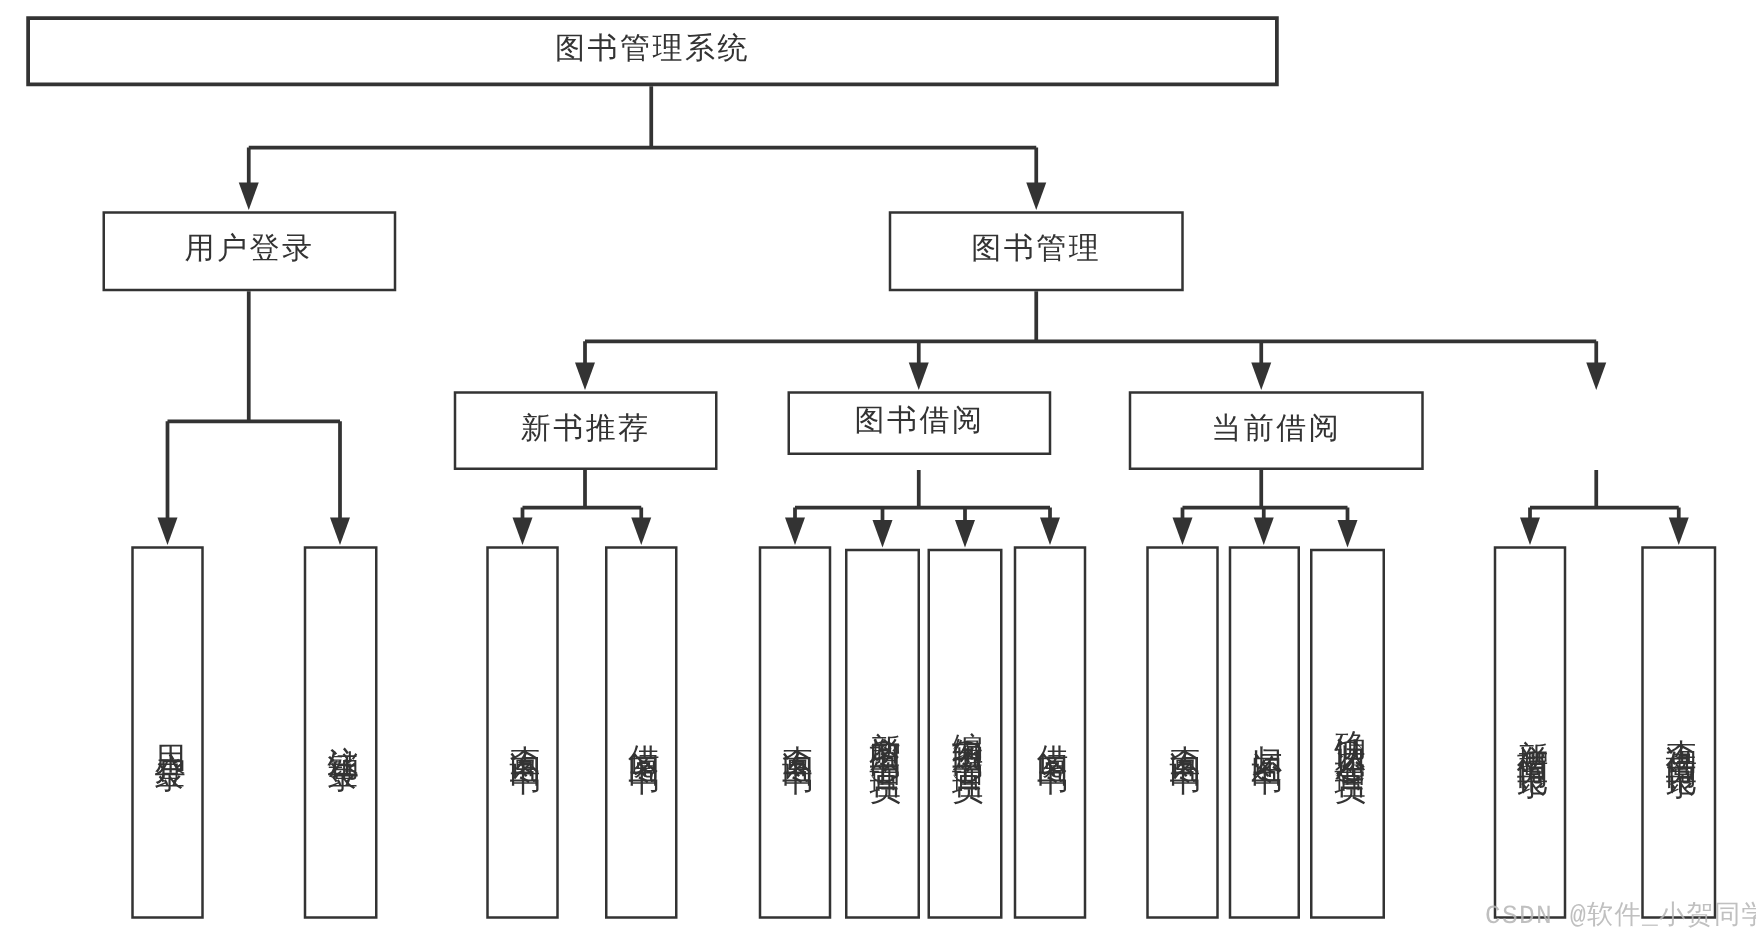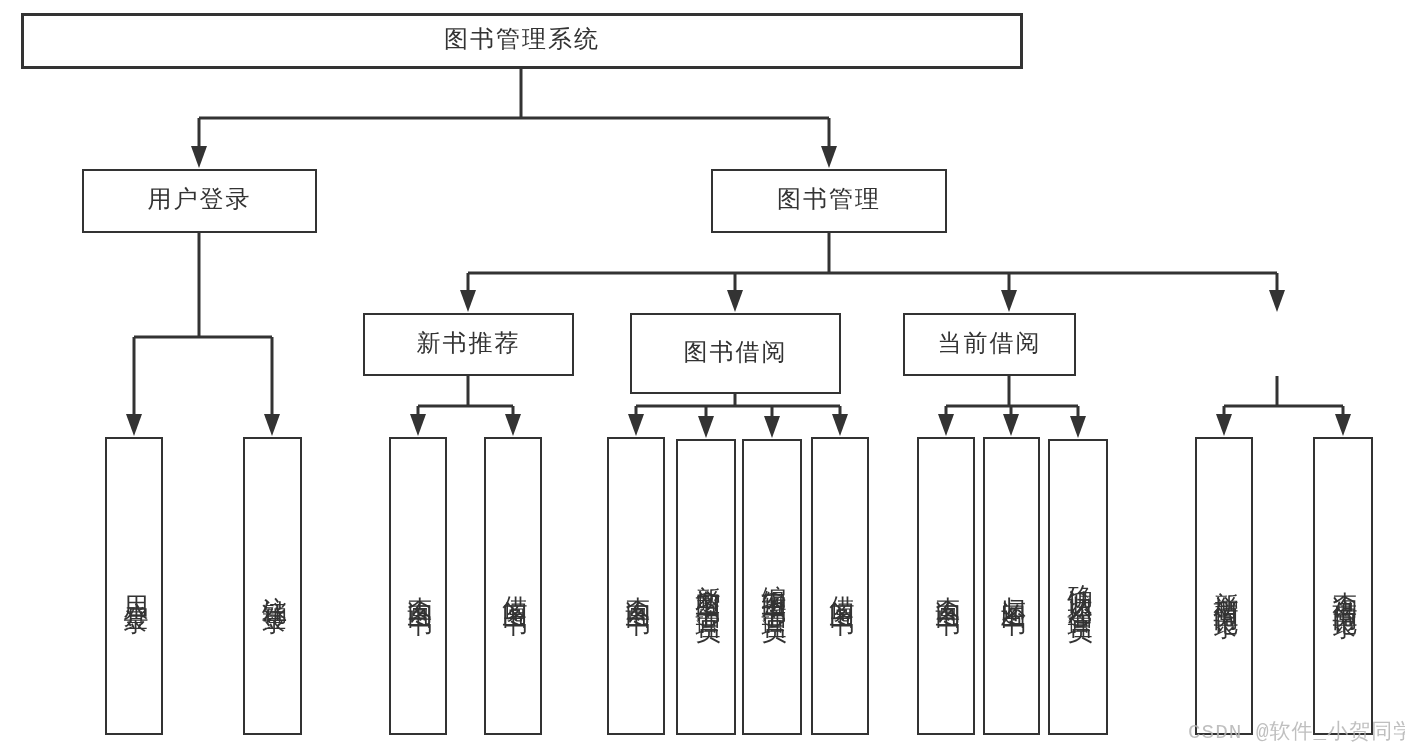--- a/index.html
+++ b/index.html
@@ -95,22 +95,22 @@
     <path d="M1343 406 V416"></path>
       <polygon points="1343,436 1335,414 1351,414"></polygon>
   </svg>
 
   <div class="box h root" style="left:21px;top:13px;width:1002px;height:56px">图书管理系统</div>
 
   <div class="box h" style="left:82px;top:169px;width:235px;height:64px">用户登录</div>
   <div class="box h" style="left:363px;top:313px;width:211px;height:63px">新书推荐</div>
 
   <div class="box h" style="left:711px;top:169px;width:236px;height:64px">图书管理</div>
-  <div class="box h" style="left:630px;top:313px;width:211px;height:81px">图书借阅</div>
-  <div class="box h" style="left:903px;top:313px;width:173px;height:63px">当前借阅</div>
+  <div class="box h" style="left:630px;top:313px;width:211px;height:51px">图书借阅</div>
+  <div class="box h" style="left:903px;top:313px;width:236px;height:63px">当前借阅</div>
 
   <div class="box v" style="left:105px;top:437px;width:58px;height:298px">用户登录</div>
   <div class="box v" style="left:243px;top:437px;width:59px;height:298px">注销登录</div>
 
   <div class="box v" style="left:389px;top:437px;width:58px;height:298px">查询图书</div>
   <div class="box v" style="left:484px;top:437px;width:58px;height:298px">借阅图书</div>
 
   <div class="box v" style="left:607px;top:437px;width:58px;height:298px">查询图书</div>
   <div class="box v" style="left:676px;top:439px;width:60px;height:296px">新增图书（管理员）</div>
   <div class="box v" style="left:742px;top:439px;width:60px;height:296px">编辑图书（管理员）</div>

